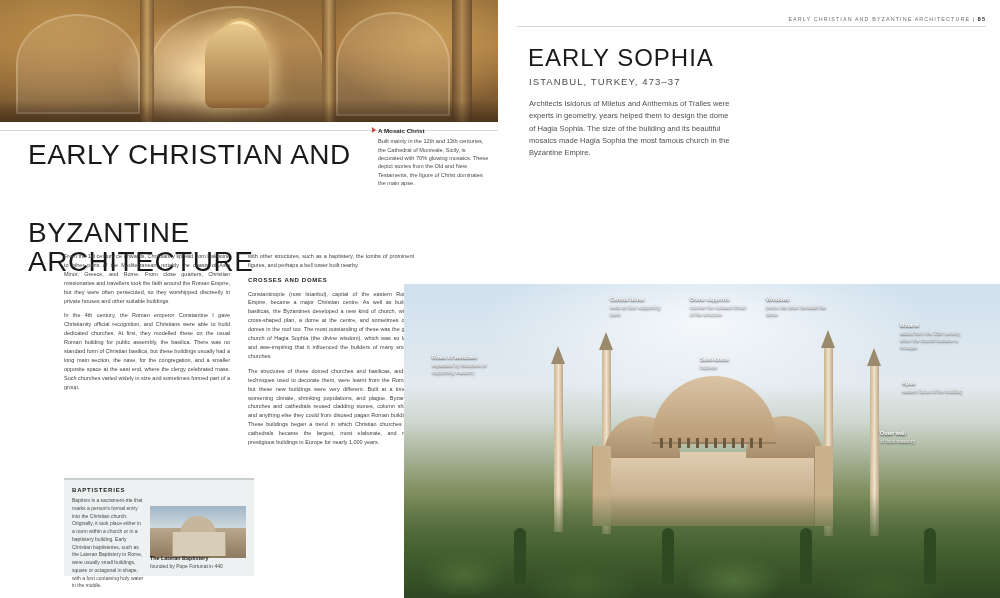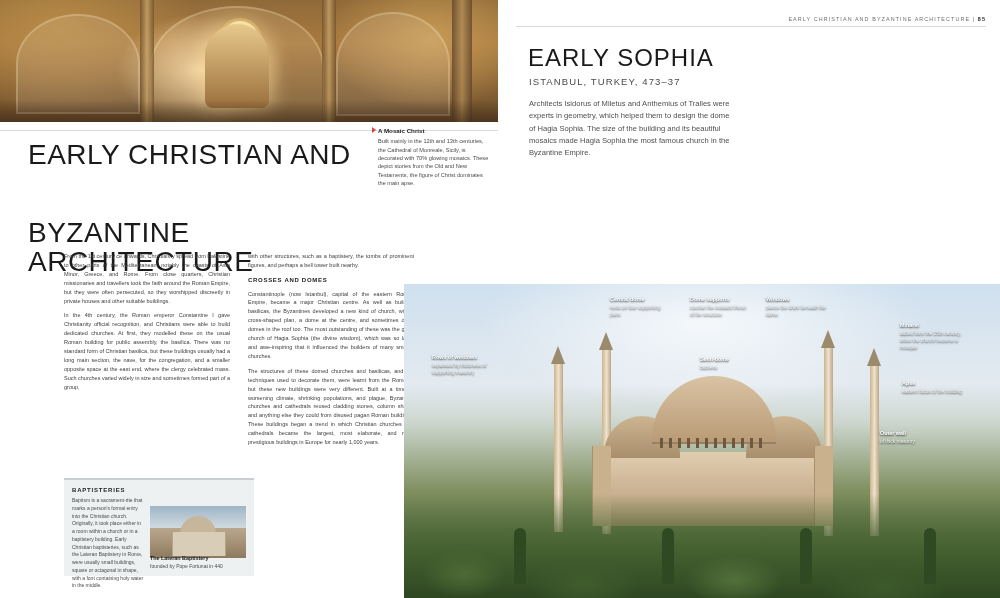--- a/index.html
+++ b/index.html
@@ -222,21 +222,21 @@
 
     <div class="rule-top-right"></div>
     <div class="folio">
       <span>EARLY CHRISTIAN AND BYZANTINE ARCHITECTURE</span>
       <span> | </span>
       <b>85</b>
     </div>
 
     <div class="h-title">EARLY SOPHIA</div>
     <div class="h-sub">ISTANBUL, TURKEY, 473–37</div>
-    <div class="h-intro">Architects Isidorus of Miletus and Anthemius of Tralles were experts in geometry, which helped them to design the dome of Hagia Sophia. The size of the building and its beautiful mosaics made Hagia Sophia the most famous church in the Byzantine Empire.</div>
+    <div class="h-intro">Architects Isidorus of Miletus and Anthemius of Tralles were experts in geometry, years helped them to design the dome of Hagia Sophia. The size of the building and its beautiful mosaics made Hagia Sophia the most famous church in the Byzantine Empire.</div>
 
   </div>
 
   <div class="hs-photo ph">
     <div class="sky-glow"></div>
 
     <div class="minaret m1">
         <div class="cone"></div>
       </div>
     <div class="minaret m2">

